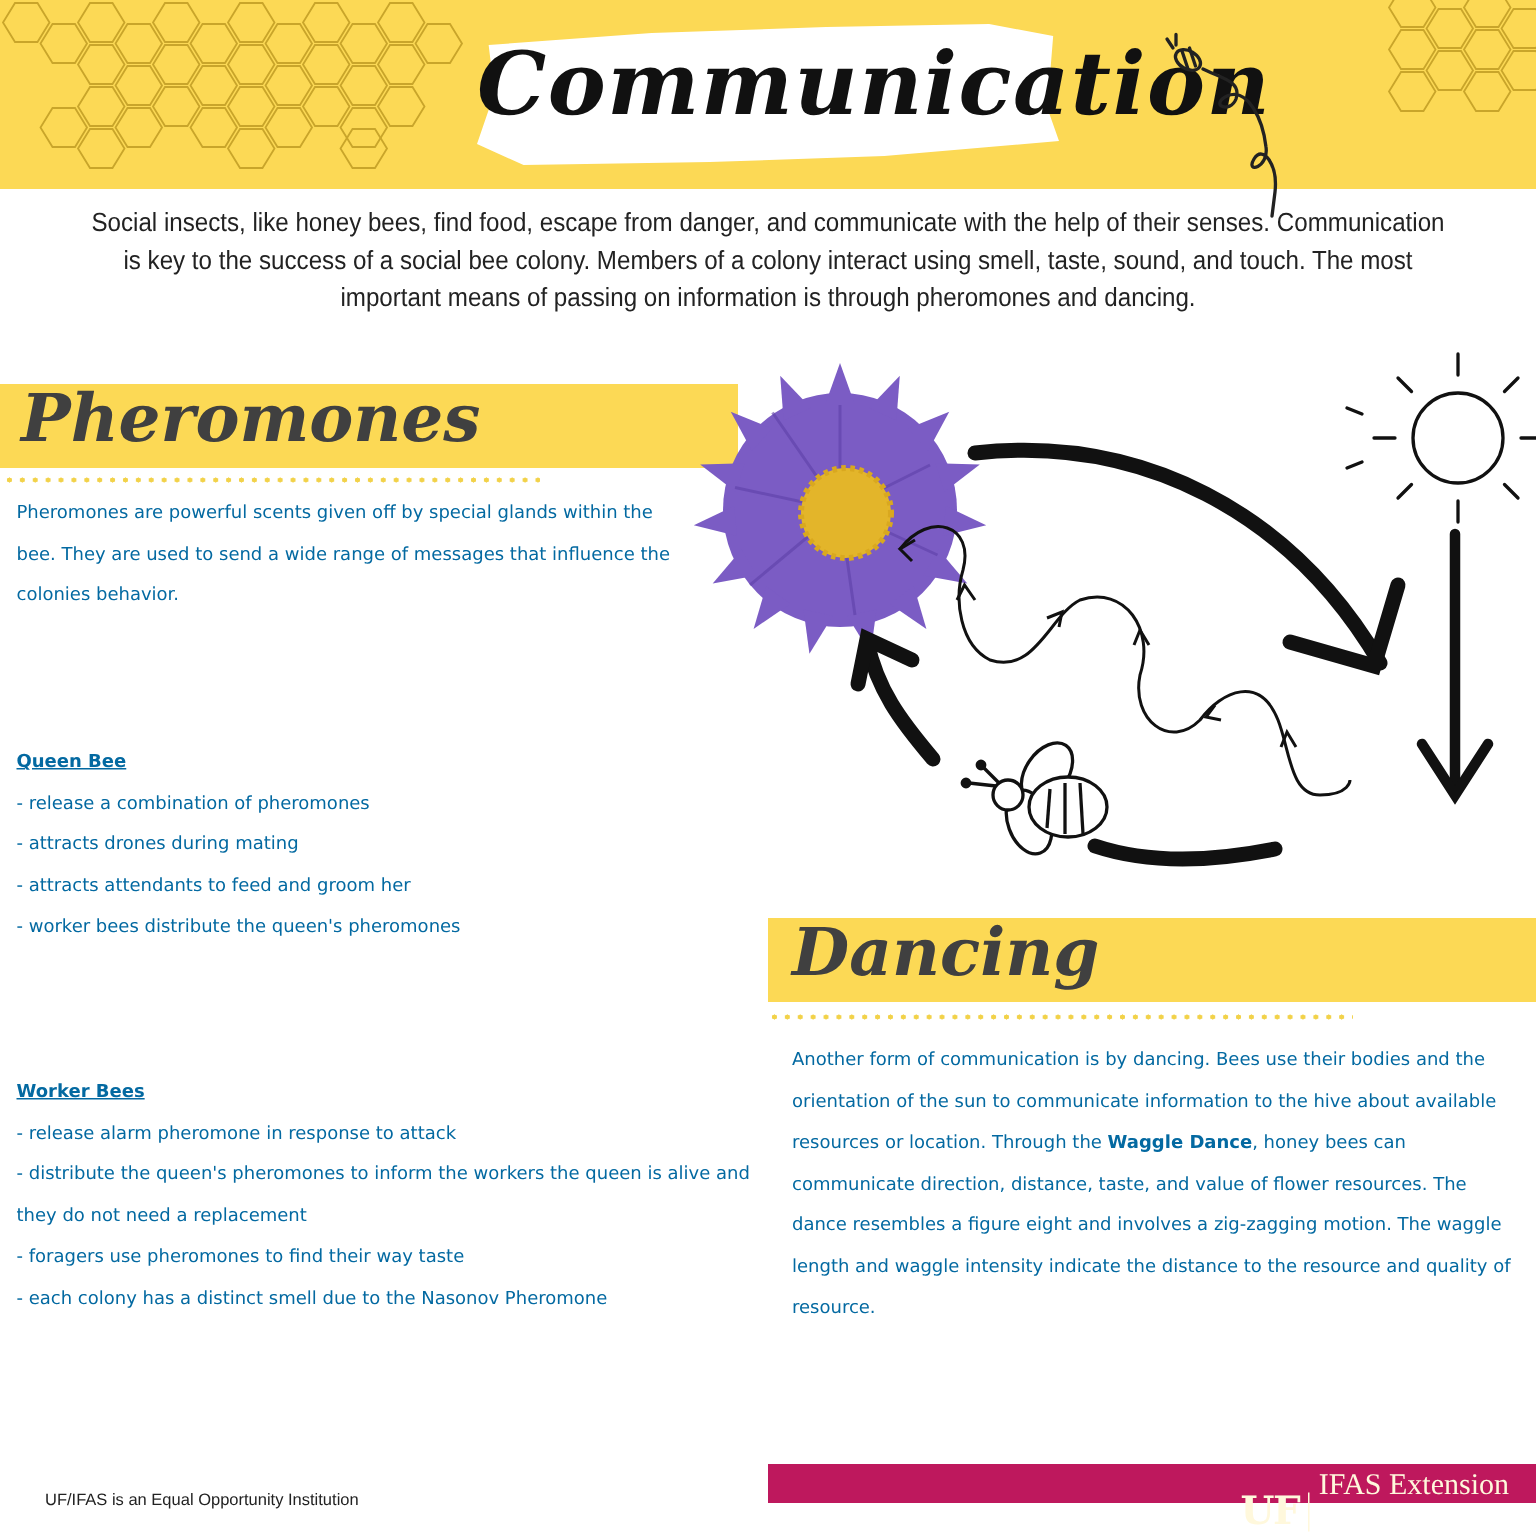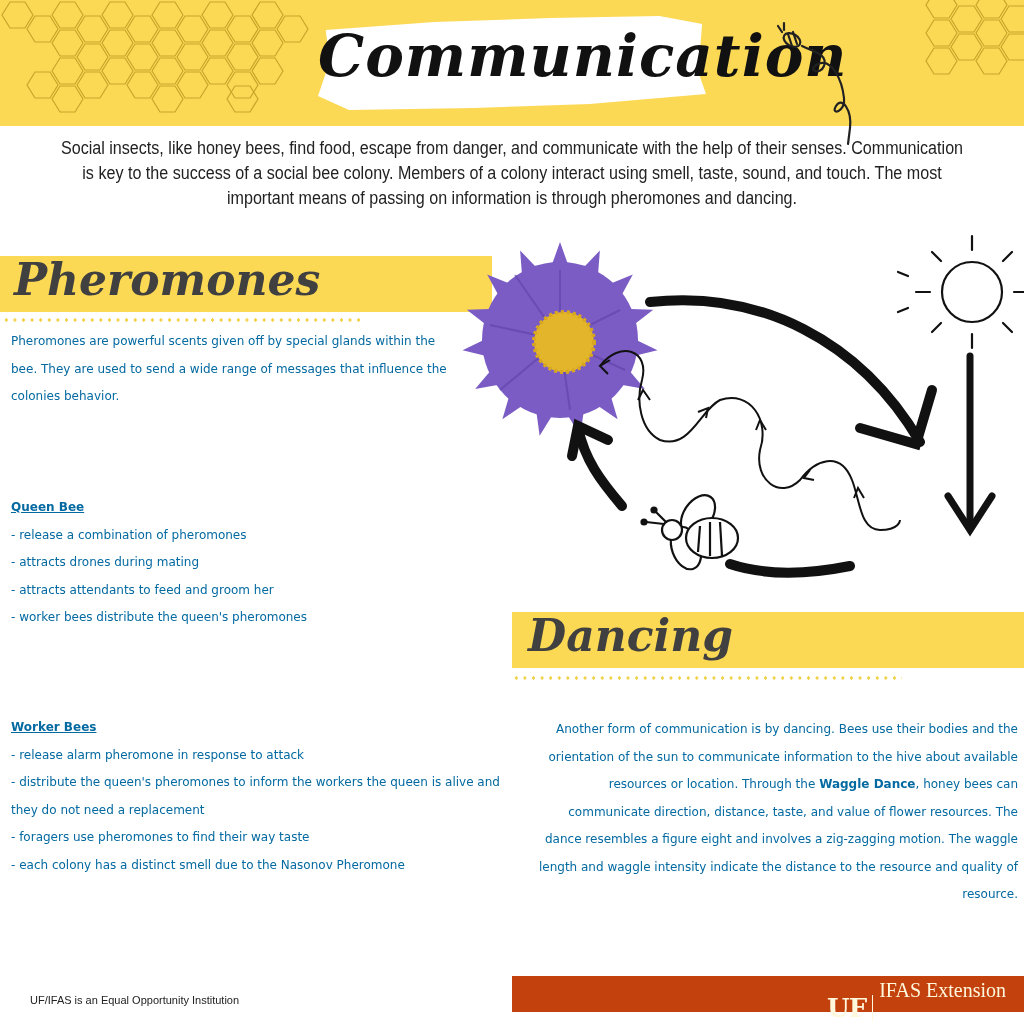--- a/index.html
+++ b/index.html
@@ -50,22 +50,22 @@
     .subhead { text-decoration: underline; font-weight: bold; }
     .bold { font-weight: bold; }
 
     .diagram { position: absolute; left: 460px; top: 230px; }
 
     .footer-note {
       position: absolute; left: 30px; top: 994px;
       font-family: "Liberation Sans", sans-serif; font-size: 11px; color: #222;
     }
     .footer-band {
-      position: absolute; left: 512px; top: 976px; width: 512px; height: 36px;
-      background: #c2410c;
+      position: absolute; left: 512px; top: 976px; width: 512px; height: 26px;
+      background: #be185d;
     }
     .uf-logo {
       position: absolute; right: 18px; top: 4px; display: flex; align-items: center; gap: 6px;
       color: #fff8dc;
     }
     .uf-mark { font-family: "DejaVu Serif", serif; font-weight: bold; font-size: 26px; letter-spacing: -1px; }
     .uf-divider { width: 1px; height: 26px; background: #fff8dc; }
     .uf-text { display: flex; flex-direction: column; line-height: 1; gap: 12px; }
     .uf-name { font-family: "Liberation Serif", serif; font-size: 20px; }
     .uf-sub { font-family: "Liberation Serif", serif; font-size: 7px; letter-spacing: 0.5px; margin-top: 17px; }
@@ -255,21 +255,21 @@
     <path d="M206 292 L196 282" fill="none"></path>
     <circle cx="184" cy="292" r="2.5" fill="#111"></circle>
     <circle cx="194" cy="280" r="2.5" fill="#111"></circle>
   </g>
 </svg>
 
 <div class="section-band" style="left:512px;top:612px;width:512px;height:56px;"></div>
 <h2 class="section-title" style="left:528px;top:610px;">Dancing</h2>
 <div class="dotted" style="left:512px;top:676px;width:390px;"></div>
 
-<p class="body-text" style="left:528px;top:716px;width:490px;text-align:right;">
+<p class="body-text" style="left:528px;top:693px;width:490px;">
   <span>Another form of communication is by dancing. Bees use their bodies and the orientation of the sun to communicate information to the hive about available resources or location. Through the </span><span class="bold">Waggle Dance</span><span>, honey bees can communicate direction, distance, taste, and value of flower resources. The dance resembles a figure eight and involves a zig-zagging motion. The waggle length and waggle intensity indicate the distance to the resource and quality of resource.</span>
 </p>
 
 <div class="footer-note">UF/IFAS is an Equal Opportunity Institution</div>
 <div class="footer-band">
   <div class="uf-logo">
     <span class="uf-mark">UF</span>
     <span class="uf-divider"></span>
     <span class="uf-text">
       <span class="uf-name">IFAS Extension</span>

